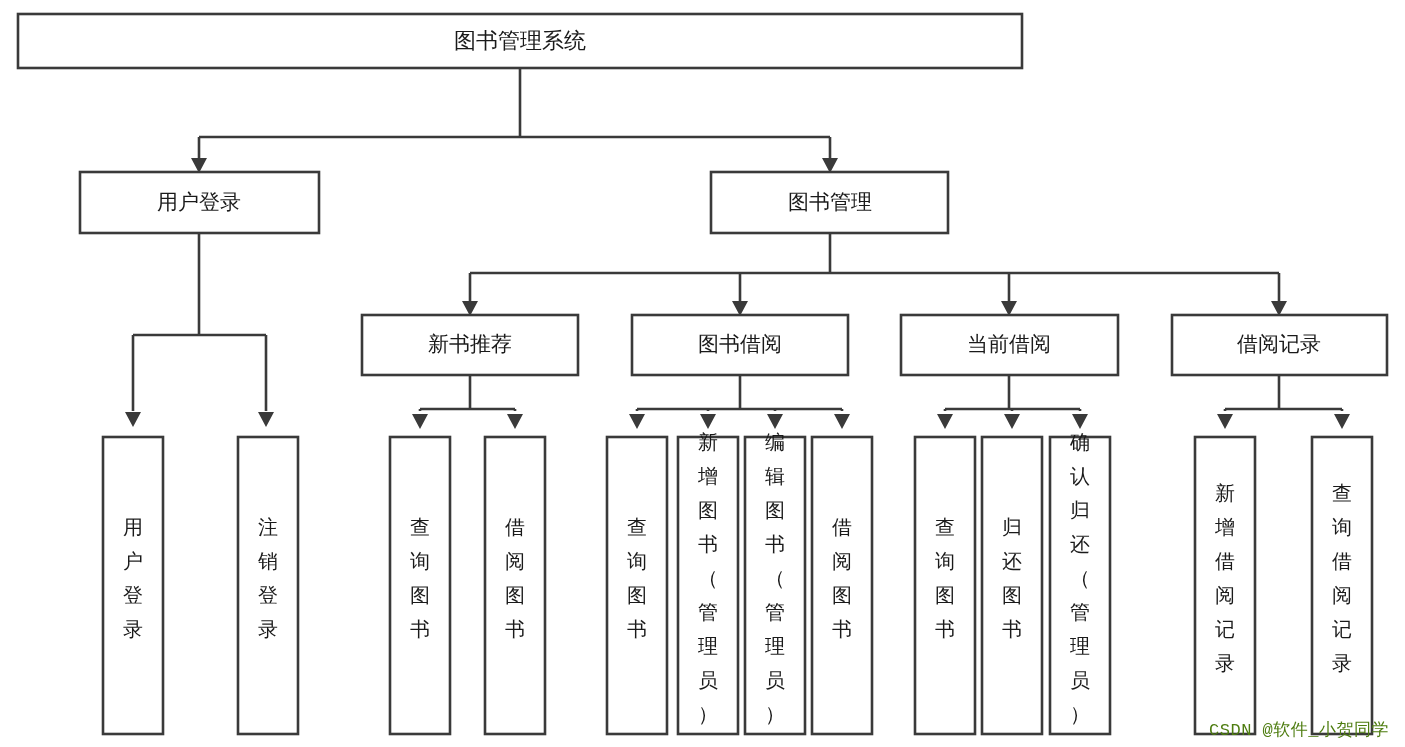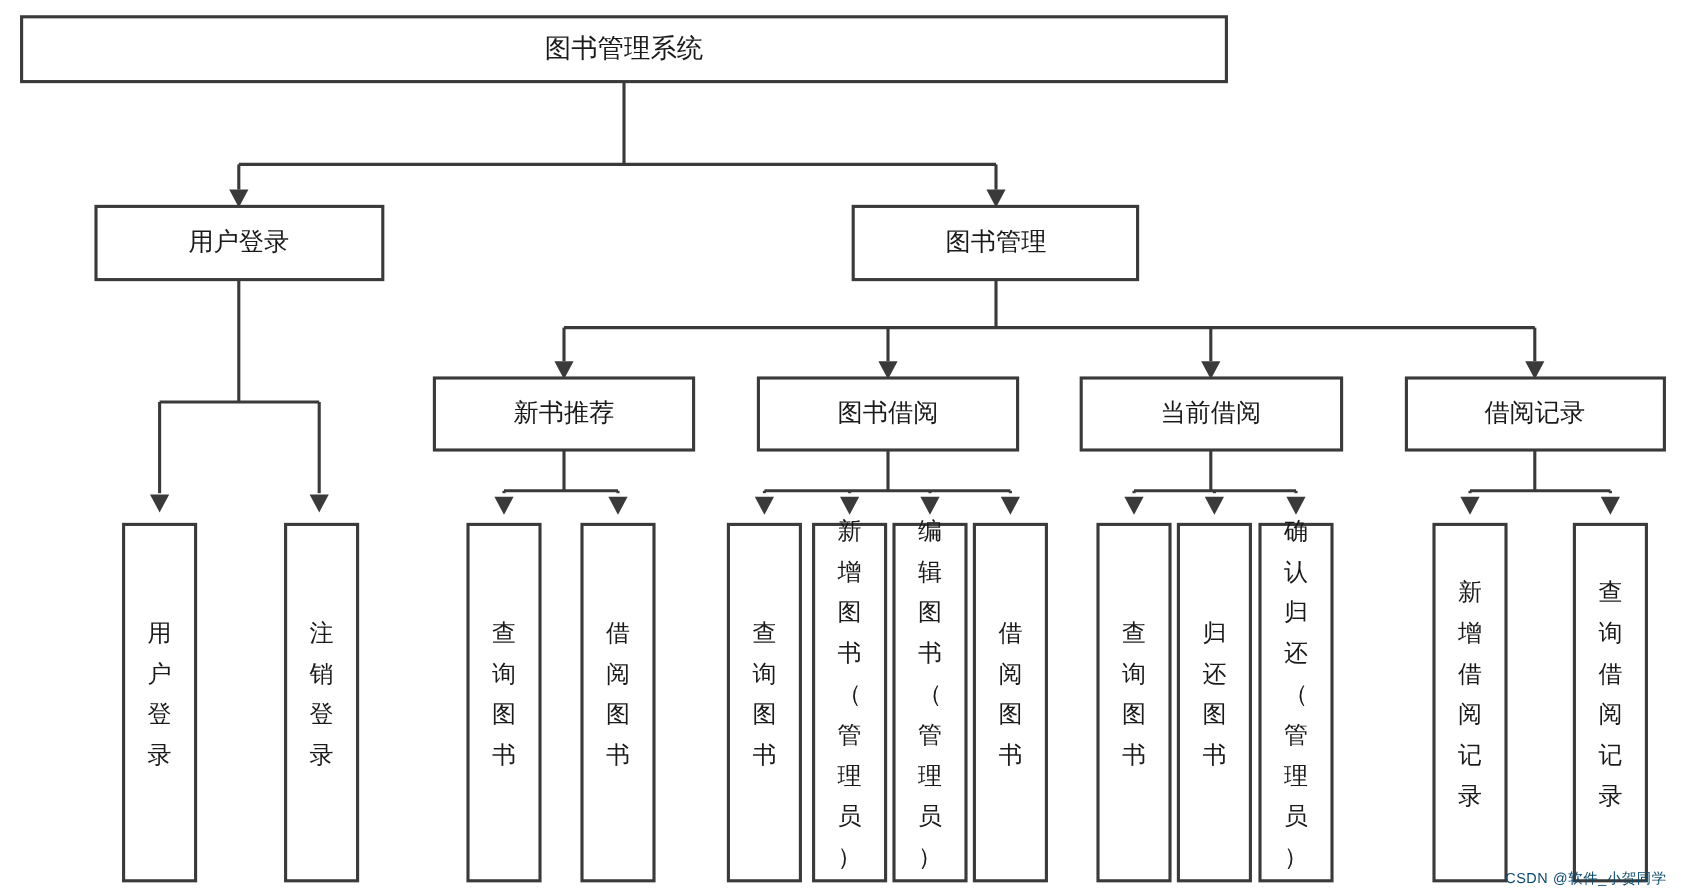--- a/index.html
+++ b/index.html
@@ -47,23 +47,23 @@
     stroke-linecap: butt;
   }
   .arrow-head {
     fill: #3a3a3a;
     stroke: none;
   }
   .watermark {
     position: absolute;
     right: 16px;
     bottom: 6px;
-    font-family: Liberation Sans, sans-serif;
-    font-size: 12px;
-    color: #0c4a6e;
+    font-family: Liberation Mono, monospace;
+    font-size: 17px;
+    color: #4d7c0f;
     white-space: nowrap;
     letter-spacing: 0.5px;
     pointer-events: none;
   }
 </style>
 </head>
 <body>
 
 <svg id="diagram" viewBox="0 0 1405 747" xmlns="http://www.w3.org/2000/svg">
 

